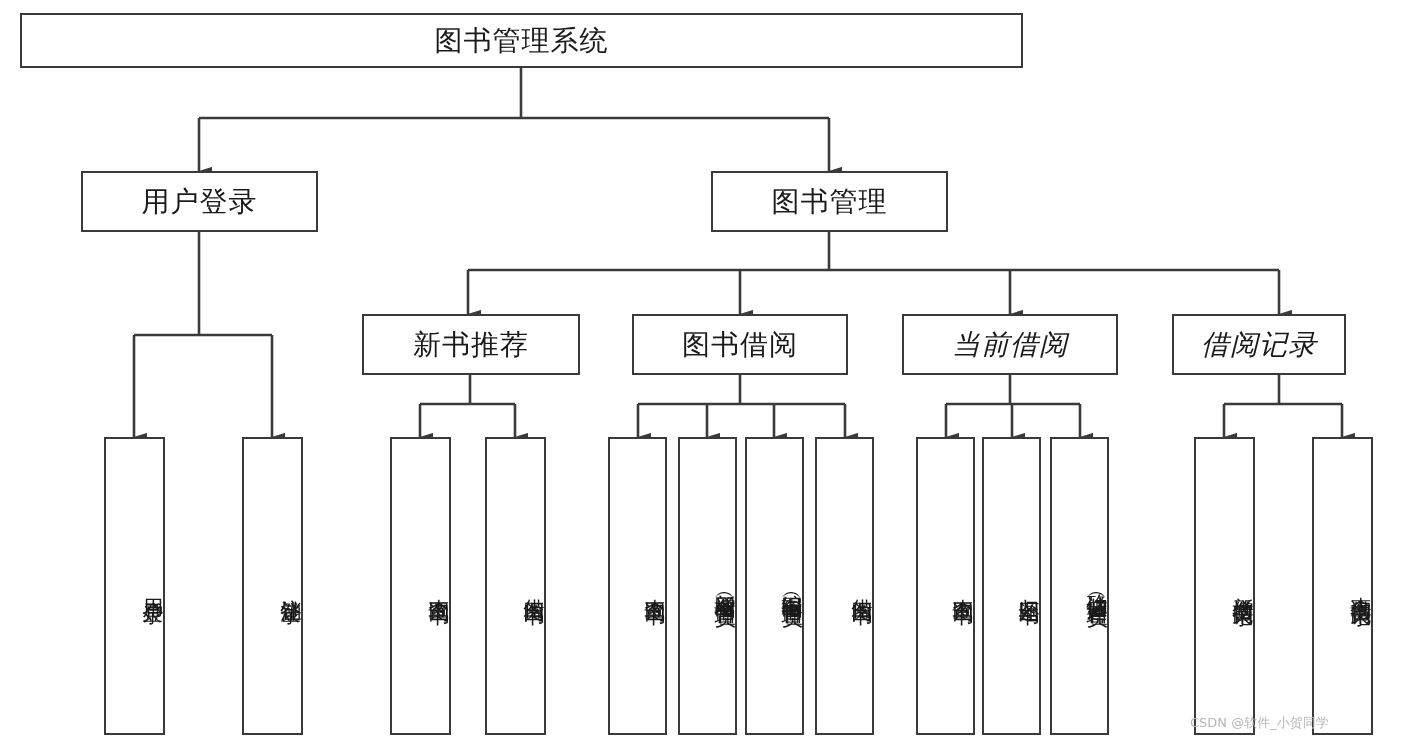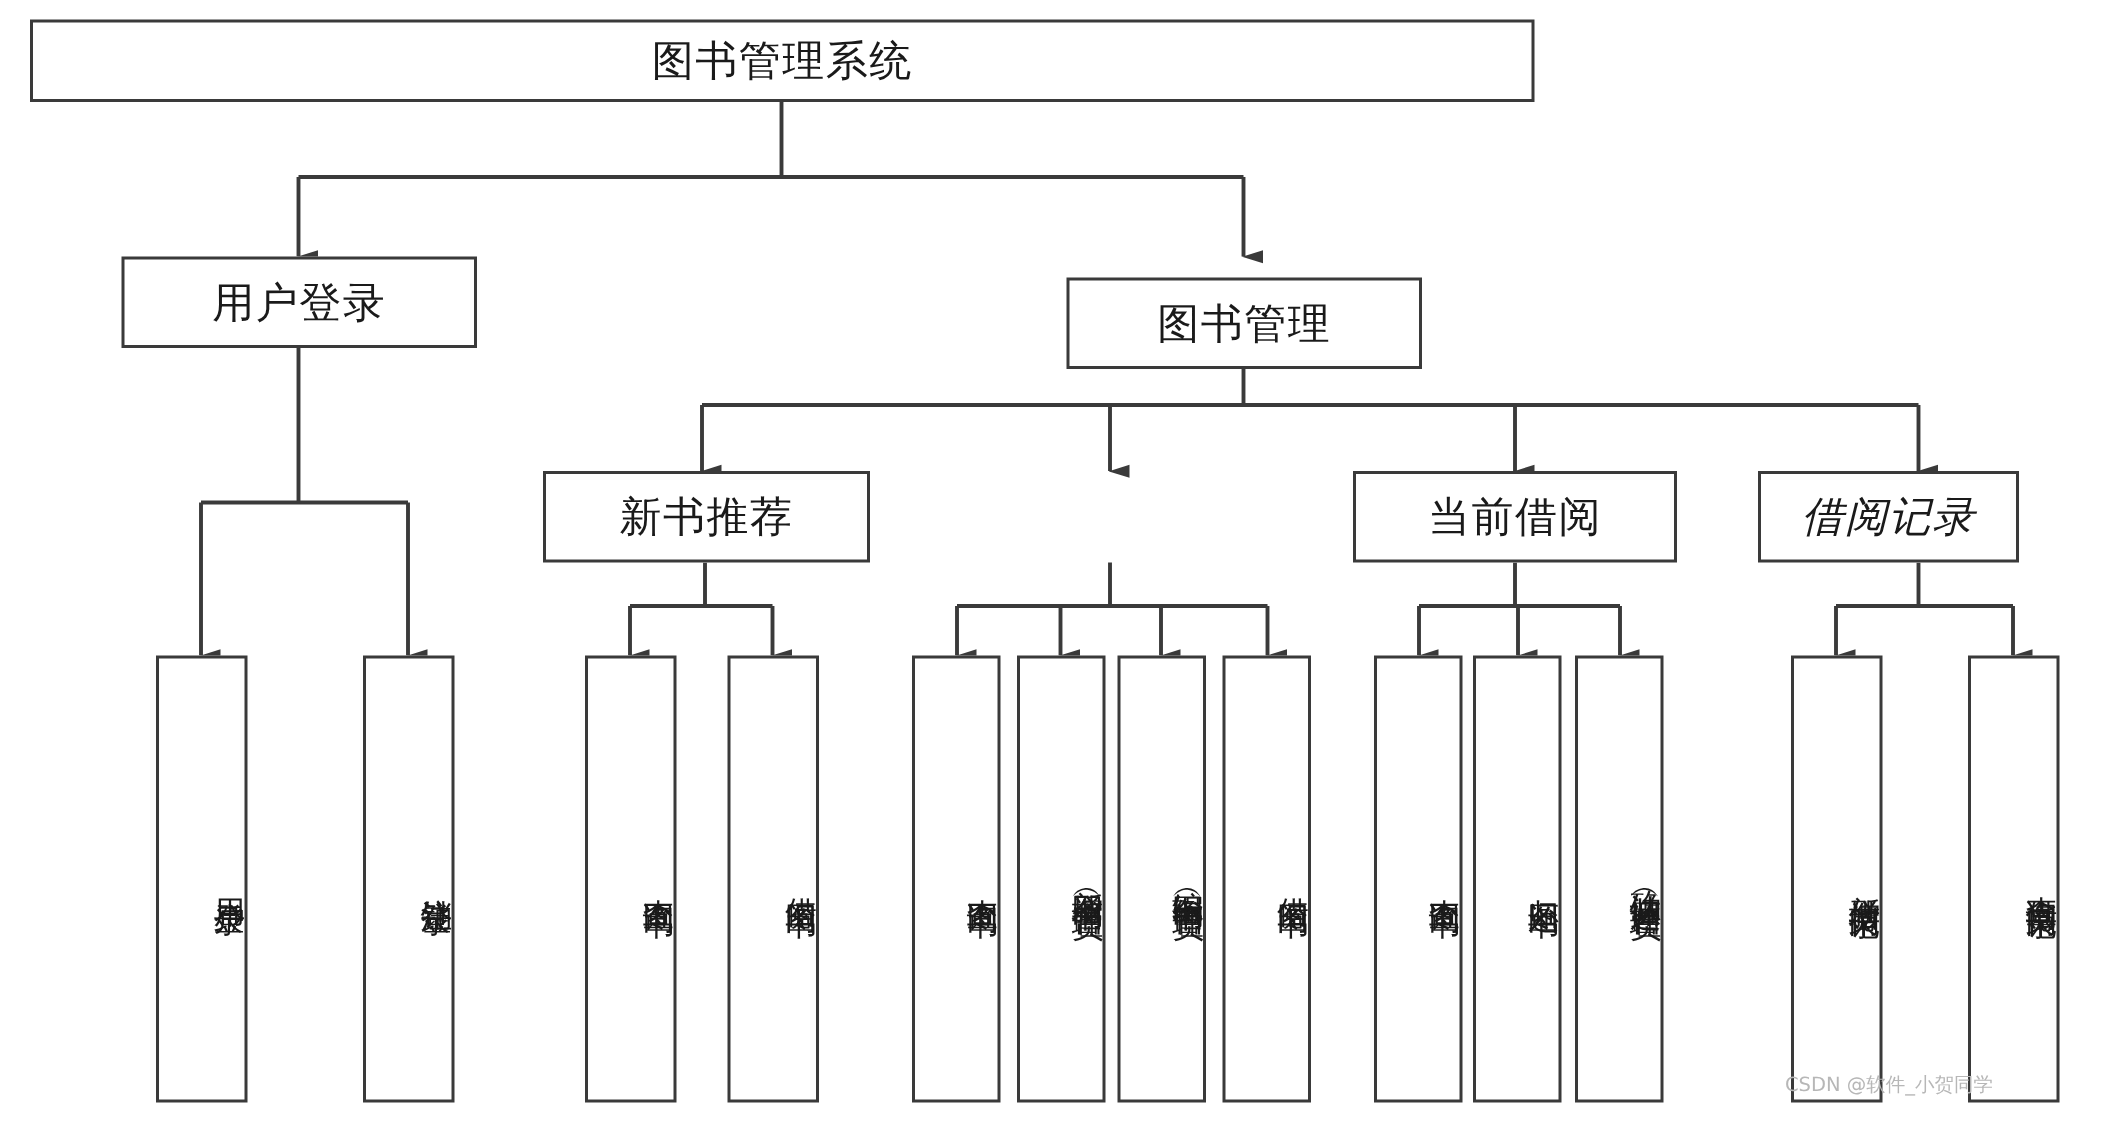--- a/index.html
+++ b/index.html
@@ -117,28 +117,31 @@
     </g>
   </svg>
 
   <div class="node horiz" style="left: 20px; top: 13px; width: 1003px; height: 55px;">
     <span>图书管理系统</span>
   </div>
 
   <div class="node horiz" style="left: 81px; top: 171px; width: 237px; height: 61px;">
     <span>用户登录</span>
   </div>
-  <div class="node horiz" style="left: 711px; top: 171px; width: 237px; height: 61px; margin-top: 14px;">
+  <div class="node horiz" style="left: 711px; top: 171px; width: 237px; height: 61px;">
     <span>图书管理</span>
   </div>
 
   <div class="node horiz" style="left: 362px; top: 314px; width: 218px; height: 61px;">
     <span>新书推荐</span>
   </div>
-  <div class="node horiz" style="left: 902px; top: 314px; width: 216px; height: 61px;">
+  <div class="node horiz" style="left: 632px; top: 314px; width: 216px; height: 61px;">
+    <span>图书借阅</span>
+  </div>
+  <div class="node horiz" style="left: 902px; top: 314px; width: 216px; height: 61px; font-style: italic;">
     <span>当前借阅</span>
   </div>
   <div class="node horiz" style="left: 1172px; top: 314px; width: 174px; height: 61px; font-style: italic;">
     <span>借阅记录</span>
   </div>
 
   <div class="node vert" style="left: 104px; top: 437px; width: 61px; height: 298px;">
     <span class="vtext">用户登录</span>
   </div>
   <div class="node vert" style="left: 242px; top: 437px; width: 61px; height: 298px;">

